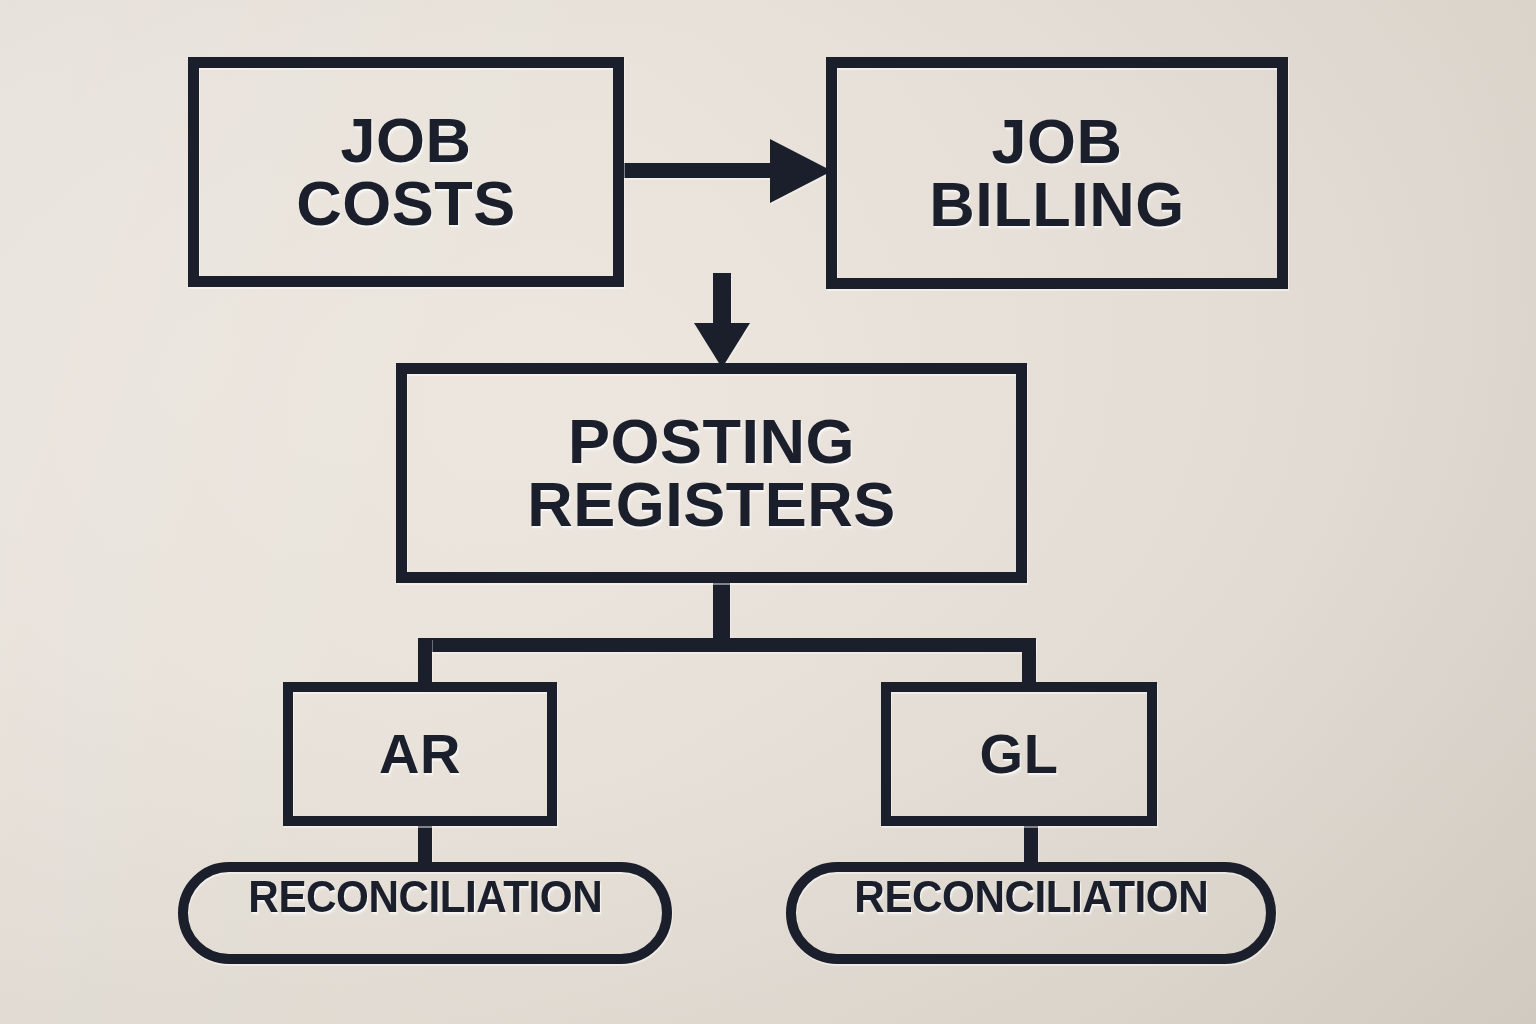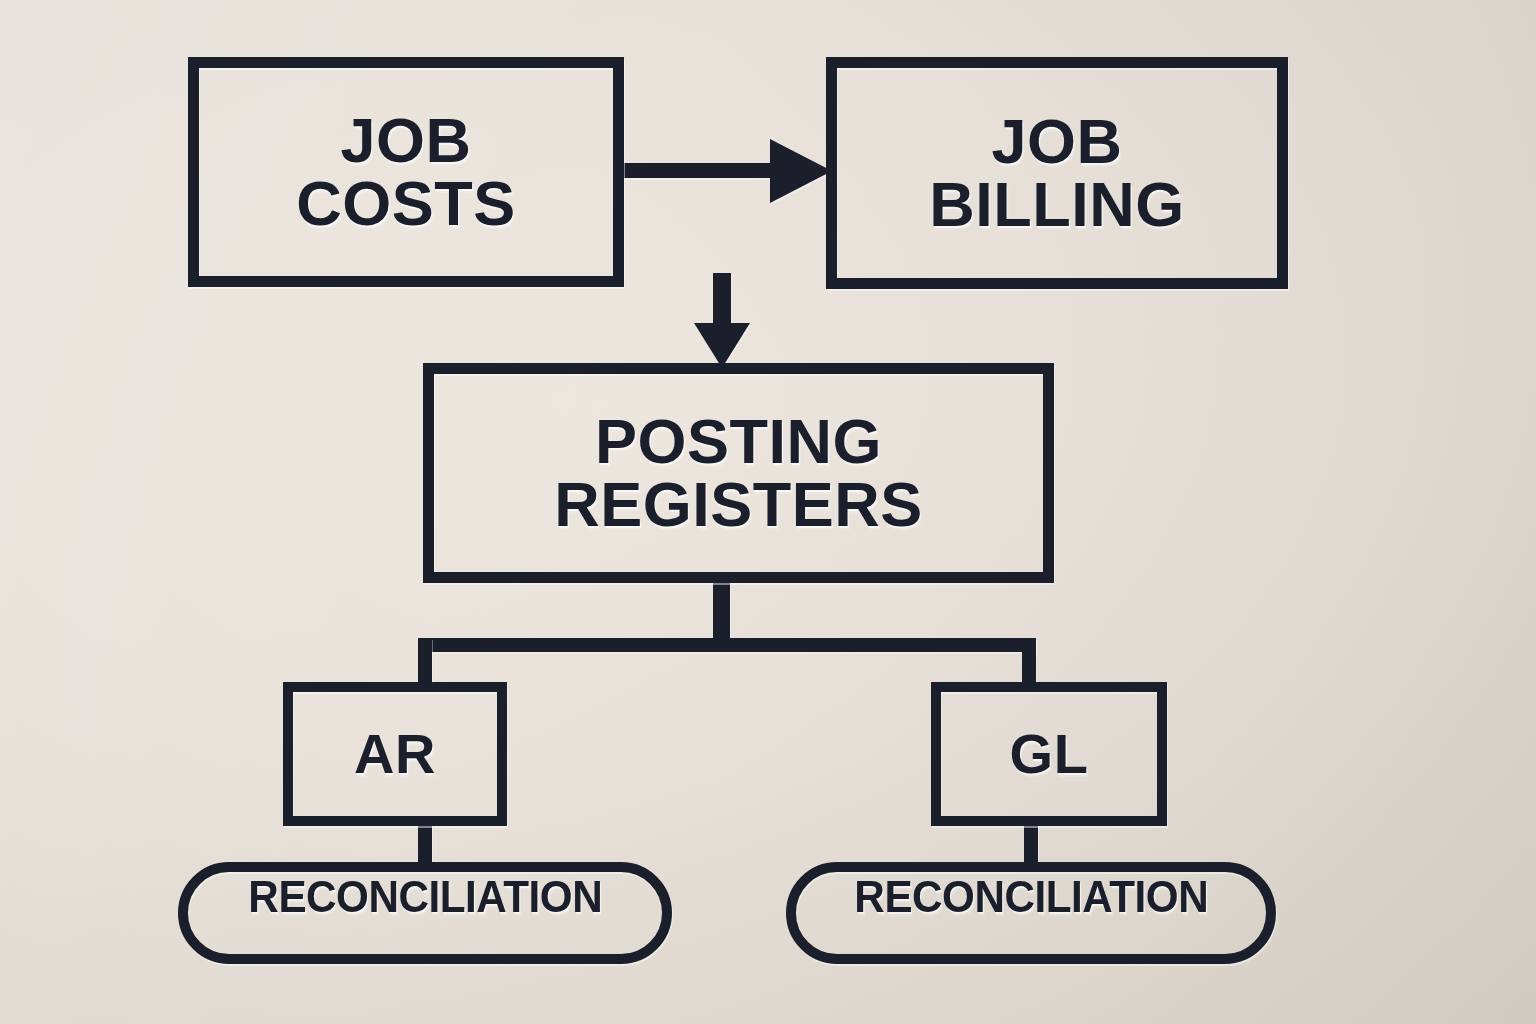--- a/index.html
+++ b/index.html
@@ -49,32 +49,32 @@
     left: 188px; top: 57px; width: 436px; height: 230px;
   }
   #node-job-costs .label { font-size: 63px; }
 
   #node-job-billing {
     left: 826px; top: 57px; width: 462px; height: 232px;
   }
   #node-job-billing .label { font-size: 63px; }
 
   #node-posting-registers {
-    left: 423px; top: 363px; width: 631px; height: 220px;
+    left: 396px; top: 363px; width: 631px; height: 220px;
   }
   #node-posting-registers .label { font-size: 63px; }
 
   #node-ar {
-    left: 283px; top: 682px; width: 224px; height: 144px;
+    left: 283px; top: 682px; width: 274px; height: 144px;
     border-width: 10px;
   }
   #node-ar .label { font-size: 56px; }
 
   #node-gl {
-    left: 931px; top: 682px; width: 236px; height: 144px;
+    left: 881px; top: 682px; width: 276px; height: 144px;
     border-width: 10px;
   }
   #node-gl .label { font-size: 56px; }
 
   .pill {
     position: absolute;
     box-sizing: border-box;
     display: flex;
     align-items: flex-start;
     justify-content: center;

